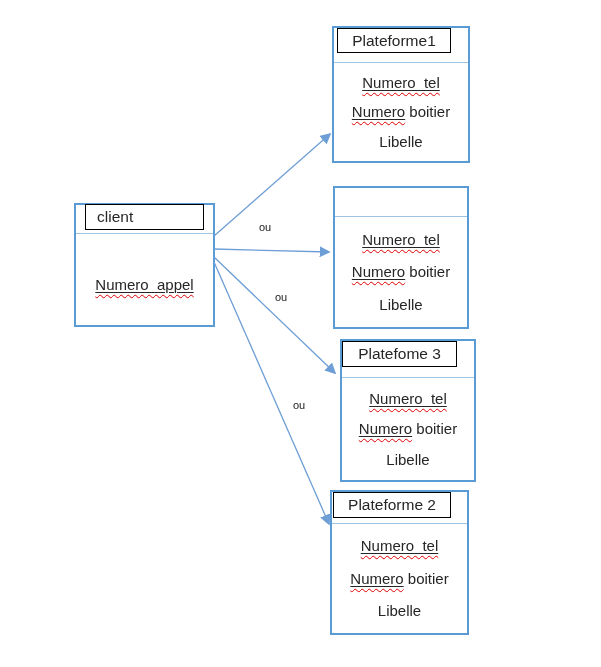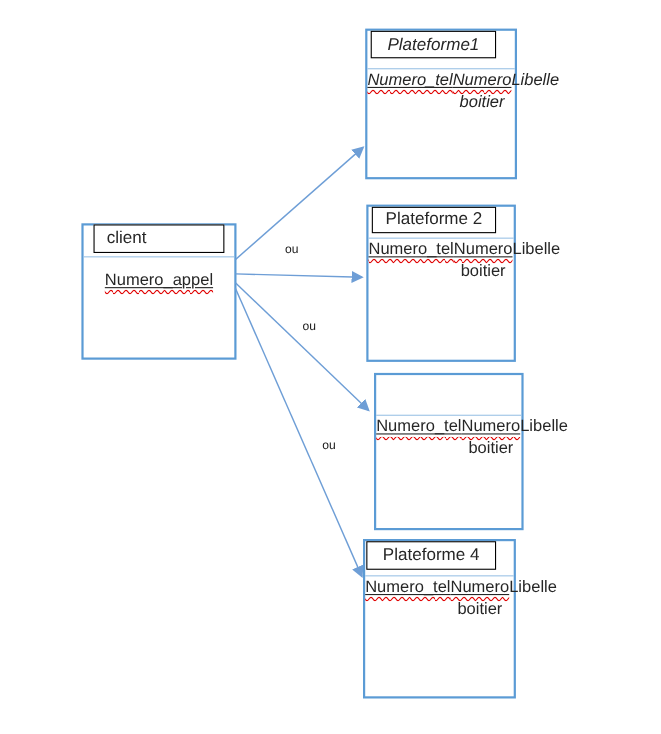--- a/index.html
+++ b/index.html
@@ -30,21 +30,21 @@
     font-size:15.5px;
     z-index:3;
   }
   .titlebox.left-align{justify-content:flex-start;padding-left:11px;align-items:center;}
   .divider{
     position:absolute;left:0;right:0;height:0;
     border-top:1.5px solid #9cc2e5;
   }
   .fields{
     position:absolute;left:0;right:0;bottom:0;
-    display:flex;flex-direction:row;
+    display:flex;flex-direction:column;
     justify-content:space-evenly;
     text-align:center;
     font-size:15px;
   }
   .field{line-height:20px;}
   .useg{
     text-decoration:underline solid #262626;
     text-decoration-thickness:1px;
     text-underline-offset:2px;
   }
@@ -75,56 +75,56 @@
   <div class="entity" style="left:74px;top:203px;width:141px;height:124px;">
     <div class="titlebox left-align" style="left:9px;top:-1px;width:119px;height:26px;">
       <span>client</span>
     </div>
     <div class="divider" style="top:28px;"></div>
     <div class="fields" style="top:40px;">
       <div class="field"><span class="useg"><span class="wavy">Numero_appel</span></span><span></span></div>
     </div>
   </div>
 
-  <div class="entity" style="left:332px;top:26px;width:138px;height:137px;font-style:italic;">
+  <div class="entity" style="left:332px;top:26px;width:138px;height:137px;">
     <div class="titlebox" style="left:3px;top:0px;width:114px;height:25px;">
       <span>Plateforme1</span>
     </div>
     <div class="divider" style="top:34px;"></div>
     <div class="fields" style="top:35px;">
       <div class="field"><span class="useg"><span class="wavy">Numero_tel</span></span><span></span></div>
       <div class="field"><span class="useg"><span class="wavy">Numero</span></span><span> boitier</span></div>
       <div class="field"><span class="useg"><span class="wavy"></span></span><span>Libelle</span></div>
     </div>
   </div>
 
   <div class="entity" style="left:333px;top:186px;width:136px;height:143px;">
-    <div class="titlebox" style="left:3px;top:0px;width:113px;height:24px;">
-      <span>Plateforme 2</span>
-    </div>
     <div class="divider" style="top:28px;"></div>
     <div class="fields" style="top:29px;">
       <div class="field"><span class="useg"><span class="wavy">Numero_tel</span></span><span></span></div>
       <div class="field"><span class="useg"><span class="wavy">Numero</span></span><span> boitier</span></div>
       <div class="field"><span class="useg"><span class="wavy"></span></span><span>Libelle</span></div>
     </div>
   </div>
 
   <div class="entity" style="left:340px;top:339px;width:136px;height:143px;">
+    <div class="titlebox" style="left:0px;top:0px;width:115px;height:26px;">
+      <span>Platefome 3</span>
+    </div>
     <div class="divider" style="top:36px;"></div>
     <div class="fields" style="top:37px;">
       <div class="field"><span class="useg"><span class="wavy">Numero_tel</span></span><span></span></div>
       <div class="field"><span class="useg"><span class="wavy">Numero</span></span><span> boitier</span></div>
       <div class="field"><span class="useg"><span class="wavy"></span></span><span>Libelle</span></div>
     </div>
   </div>
 
   <div class="entity" style="left:330px;top:490px;width:139px;height:145px;">
     <div class="titlebox" style="left:1px;top:0px;width:118px;height:26px;">
-      <span>Plateforme 4</span>
+      <span>Plateforme 2</span>
     </div>
     <div class="divider" style="top:31px;"></div>
     <div class="fields" style="top:32px;">
       <div class="field"><span class="useg"><span class="wavy">Numero_tel</span></span><span></span></div>
       <div class="field"><span class="useg"><span class="wavy">Numero</span></span><span> boitier</span></div>
       <div class="field"><span class="useg"><span class="wavy"></span></span><span>Libelle</span></div>
     </div>
   </div>
 
   <svg id="connectors" width="601" height="667" viewBox="0 0 601 667">

